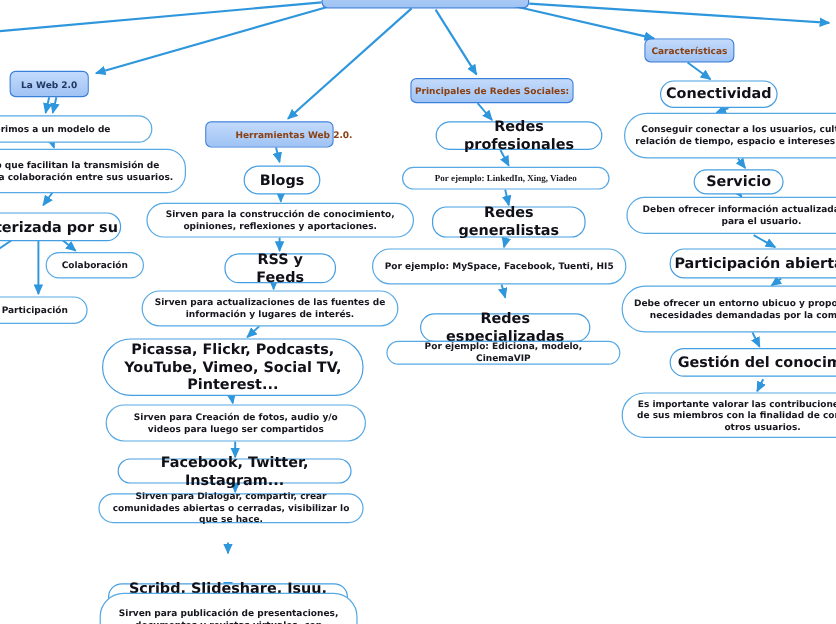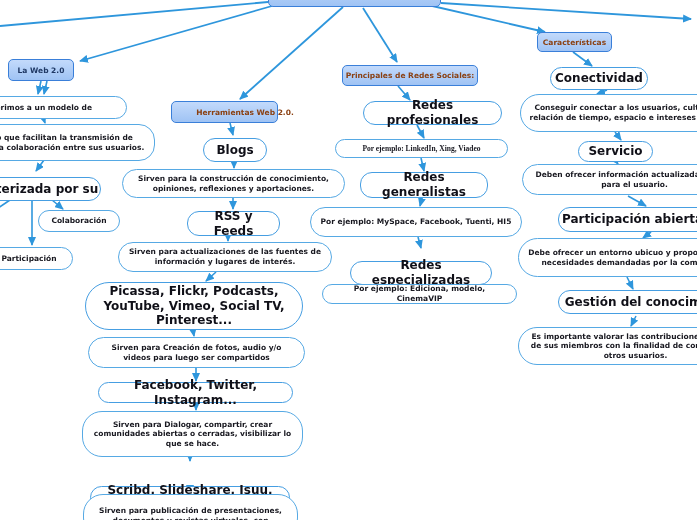--- a/index.html
+++ b/index.html
@@ -144,21 +144,21 @@
     </div>
   <div class="node name r24" style="left:85px;top:282px;width:218px;height:48px;">
       <span>Picassa, Flickr, Podcasts, YouTube, Vimeo, Social TV, Pinterest...</span>
     </div>
   <div class="node desc r20" style="left:88px;top:337px;width:217px;height:31px;">
       <span>Sirven para Creación de fotos, audio y/o videos para luego ser compartidos</span>
     </div>
   <div class="node name" style="left:98px;top:382px;width:195px;height:21px;">
       <span>Facebook, Twitter, Instagram...</span>
     </div>
-  <div class="node desc r20" style="left:82px;top:411px;width:221px;height:46px;text-align:center;">
+  <div class="node desc r20" style="left:82px;top:411px;width:221px;height:25px;text-align:center;">
       <span>Sirven para Dialogar, compartir, crear comunidades abiertas o cerradas, visibilizar lo que se hace.</span>
     </div>
   <div class="node name" style="left:90px;top:462px;width:200px;height:23px;margin-top:24px;">
       <span>Scribd, Slideshare, Isuu, Prezi...</span>
     </div>
   <div class="node desc r20" style="left:83px;top:494px;width:215px;height:44px;">
       <span>Sirven para publicación de presentaciones, documentos y revistas virtuales, con</span>
     </div>
 
   <div class="node filled" style="left:342px;top:65px;width:136px;height:21px;">

